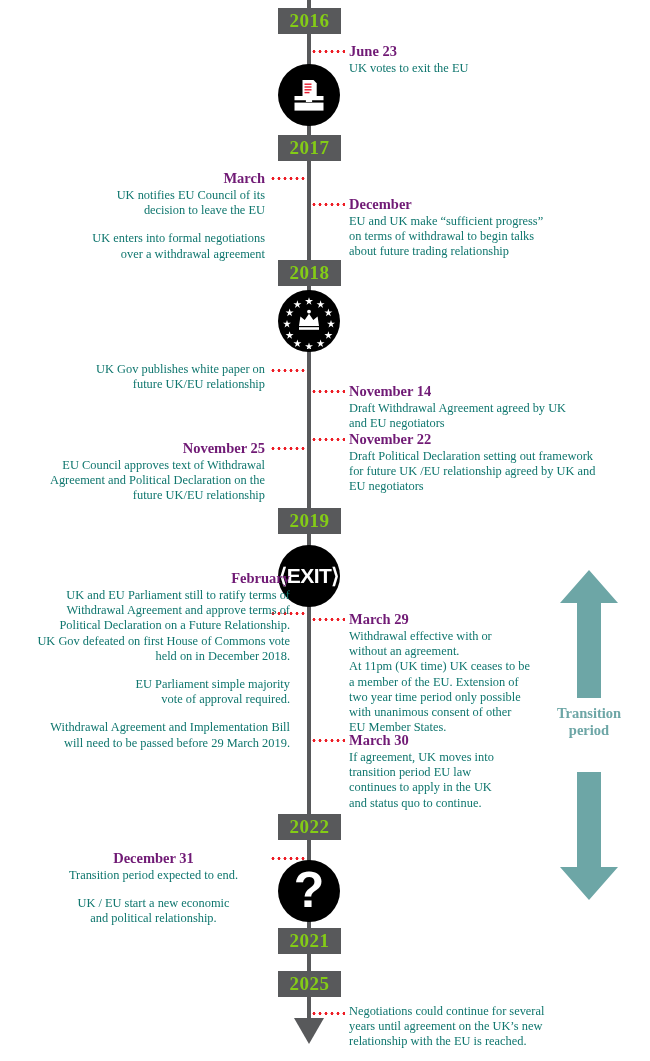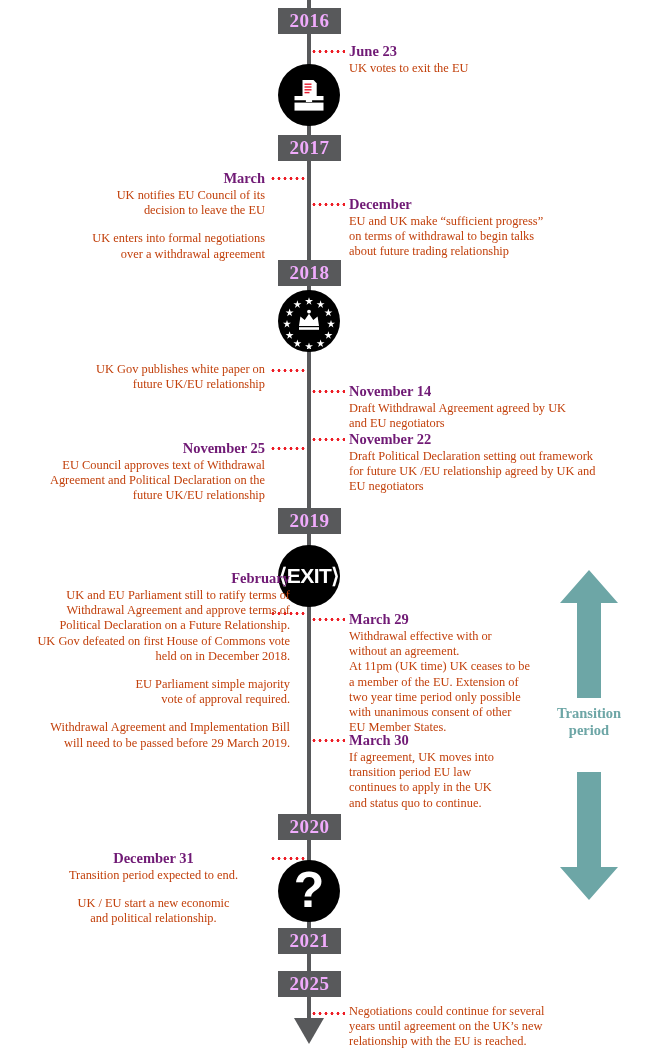--- a/index.html
+++ b/index.html
@@ -36,21 +36,21 @@
     height: 0;
     border-left: 15px solid transparent;
     border-right: 15px solid transparent;
     border-top: 26px solid #58595B;
   }
 
   
   .year {
     position: absolute;
     background: #58595B;
-    color: #f0abfc;
+    color: #84cc16;
     font-size: 19px;
     font-weight: bold;
     letter-spacing: 0.5px;
     text-align: center;
     line-height: 26px;
     height: 26px;
     width: 63px;
     left: 278px;
   }
 
@@ -87,21 +87,21 @@
   .event { position: absolute; }
   .event .headline {
     color: #701a75;
     font-weight: bold;
     font-size: 14.5px;
     line-height: 17px;
     margin: 0 0 1px 0;
     white-space: nowrap;
   }
   .event .body {
-    color: #c2410c;
+    color: #0f766e;
     font-size: 12.4px;
     line-height: 15.2px;
     margin: 0;
     font-family: Liberation Serif, serif;
   }
   .event .body p { margin: 0; }
   .event .body p.gap { margin-top: 13px; }
 
   .event.right { text-align: left; }
   .event.left  { text-align: right; }
@@ -141,21 +141,21 @@
 
 <div id="canvas">
 
   <div class="spine"></div>
   <div class="spine-arrow"></div>
 
   <div class="year" style="top:8px">2016</div>
   <div class="year" style="top:135px">2017</div>
   <div class="year" style="top:260px">2018</div>
   <div class="year" style="top:508px">2019</div>
-  <div class="year" style="top:814px">2020</div>
+  <div class="year" style="top:814px">2022</div>
   <div class="year" style="top:928px">2021</div>
   <div class="year" style="top:971px">2025</div>
 
   <div class="icon-circle" style="top:64px">
     <svg width="40" height="40" viewBox="0 0 40 40" aria-hidden="true">
       <g fill="#ffffff">
         <path d="M13.5 5 h11 l3.2 3.2 v13.6 h-14.2 z"></path>
         <rect x="15.5" y="8.5" width="7" height="1.4" fill="#E8192C"></rect>
         <rect x="15.5" y="11.3" width="7" height="1.4" fill="#E8192C"></rect>
         <rect x="15.5" y="14.1" width="7" height="1.4" fill="#E8192C"></rect>

